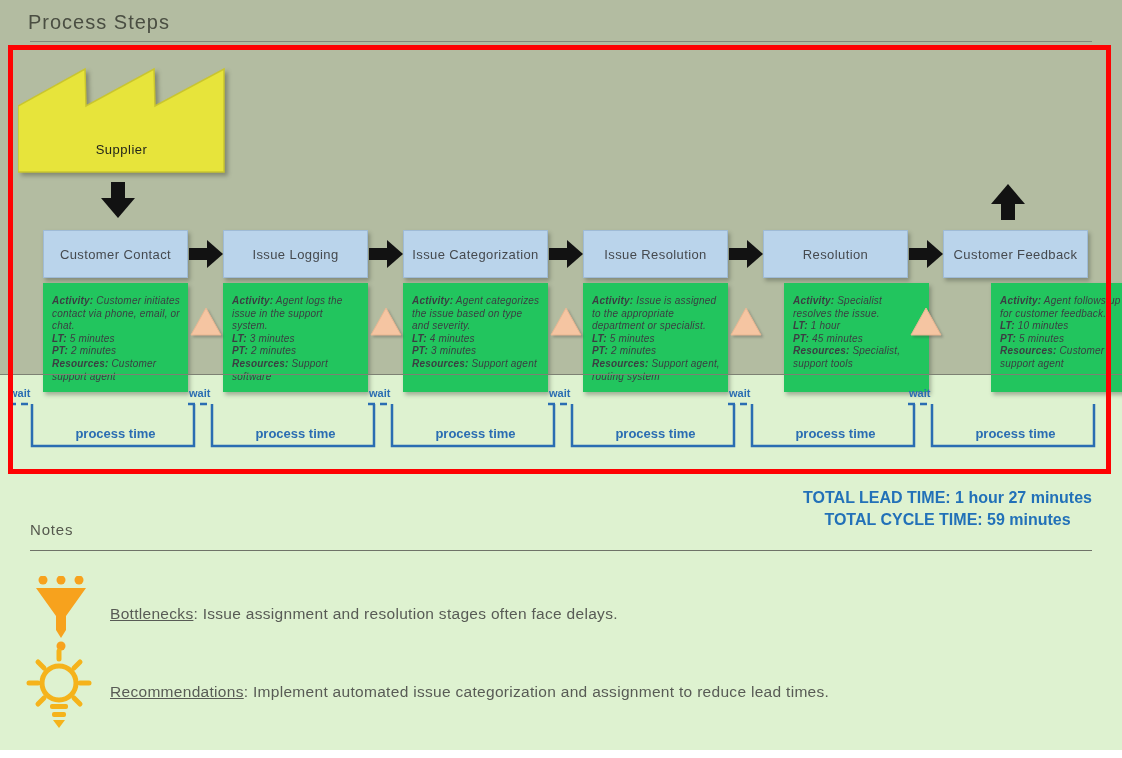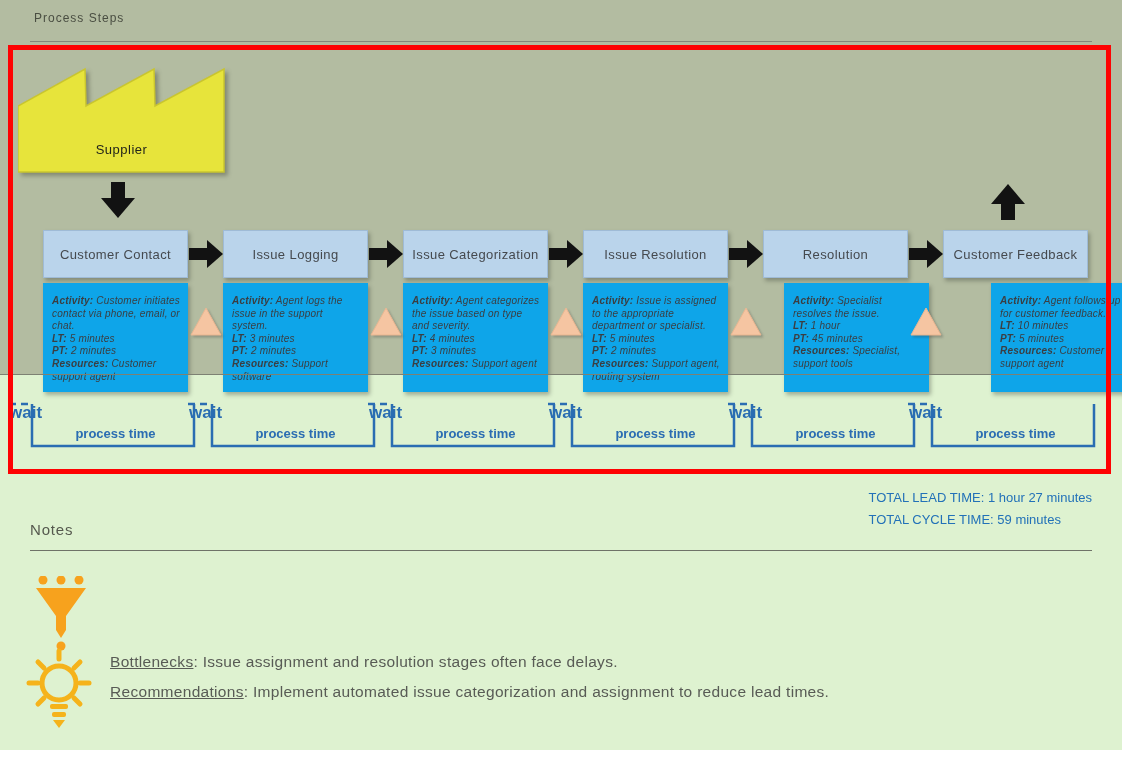--- a/index.html
+++ b/index.html
@@ -7,58 +7,58 @@
     width:1122px;height:758px;position:relative;overflow:hidden;
     font-family:"Liberation Sans", sans-serif;background:#ffffff;
   }
   .abs{position:absolute;}
   
   #top-band{left:0;top:0;width:1122px;height:375px;background:#b3bca1;}
   #bottom-band{left:0;top:375px;width:1122px;height:375px;background:#def2d0;}
   #bottom-white{left:0;top:750px;width:1122px;height:8px;background:#ffffff;}
   #mid-divider{left:0;top:374px;width:1122px;height:1px;background:#7d8173;z-index:30;}
   
-  #page-title{left:34px;top:11px;font-size:12px;color:#4a4e42;letter-spacing:1px;z-index:5;}
+  #page-title{left:28px;top:11px;font-size:20px;color:#4a4e42;letter-spacing:1px;z-index:5;}
   #title-rule{left:30px;top:41px;width:1062px;height:1px;background:#83877a;}
   
   #vsm-frame{left:8px;top:45px;width:1093px;height:419px;border:5px solid #fe0202;z-index:40;}
   
   .factory{z-index:6;}
   .factory-label{position:absolute;width:100%;text-align:center;bottom:16px;
     font-size:13px;color:#23251a;letter-spacing:.5px;}
   
   #diagram{left:0;top:0;width:1038px;height:470px;z-index:10;}
   .step-header{
     position:absolute;top:230px;width:145px;height:48px;background:#bad4eb;
     border:1px solid #9fbbd6;box-sizing:border-box;display:flex;align-items:center;justify-content:center;
     font-size:13px;color:#45494e;letter-spacing:.4px;box-shadow:2px 3px 4px rgba(50,55,45,.35);
   }
   .step-detail{
-    position:absolute;top:283px;width:145px;height:109px;background:#0ea5e9;
+    position:absolute;top:283px;width:145px;height:109px;background:#22c55e;
     box-sizing:border-box;padding:12px 8px 4px 9px;font-size:10px;font-style:italic;
     color:#3b3e42;line-height:1.26;box-shadow:2px 3px 4px rgba(50,55,45,.35);letter-spacing:.2px;
   }
   .step-detail b{font-weight:bold;}
   .gap-arrow{position:absolute;top:240px;z-index:12;}
   .gap-triangle{position:absolute;top:307px;z-index:12;filter:drop-shadow(2px 2px 1px rgba(60,60,60,.3));}
   
   #timeline-svg{left:0;top:385px;width:1122px;height:80px;z-index:20;}
-  .wait-label{position:absolute;top:387px;width:42px;font-size:17px;font-weight:bold;
-    color:#2a6db2;z-index:21;margin-top:16px;}
+  .wait-label{position:absolute;top:387px;width:42px;font-size:11px;font-weight:bold;
+    color:#2a6db2;z-index:21;}
   .ptime-label{position:absolute;top:426px;width:145px;text-align:center;font-size:13px;
     font-weight:bold;color:#2a6db2;z-index:21;}
   
-  #totals{right:30px;top:487px;text-align:left;font-size:13px;font-weight:normal;
+  #totals{right:30px;top:487px;text-align:center;font-size:16px;font-weight:bold;
     color:#2271b8;line-height:22px;z-index:5;}
   
   #notes-title{left:30px;top:521px;font-size:15px;color:#55594e;letter-spacing:.8px;}
   #notes-rule{left:30px;top:550px;width:1062px;height:1px;background:#6f7368;}
   .note-text{position:absolute;left:110px;font-size:15.5px;color:#585b55;letter-spacing:.3px;}
   .note-text .note-label{text-decoration:underline;}
-  #bottlenecks-text{top:605px;margin-top:48px;}
+  #bottlenecks-text{top:605px;}
   #recommendations-text{top:683px;}
   .note-icon{position:absolute;z-index:5;}
 </style>
 </head>
 <body>
 
 <div class="abs" id="top-band"></div>
 <div class="abs" id="bottom-band"></div>
 <div class="abs" id="bottom-white"></div>
 

